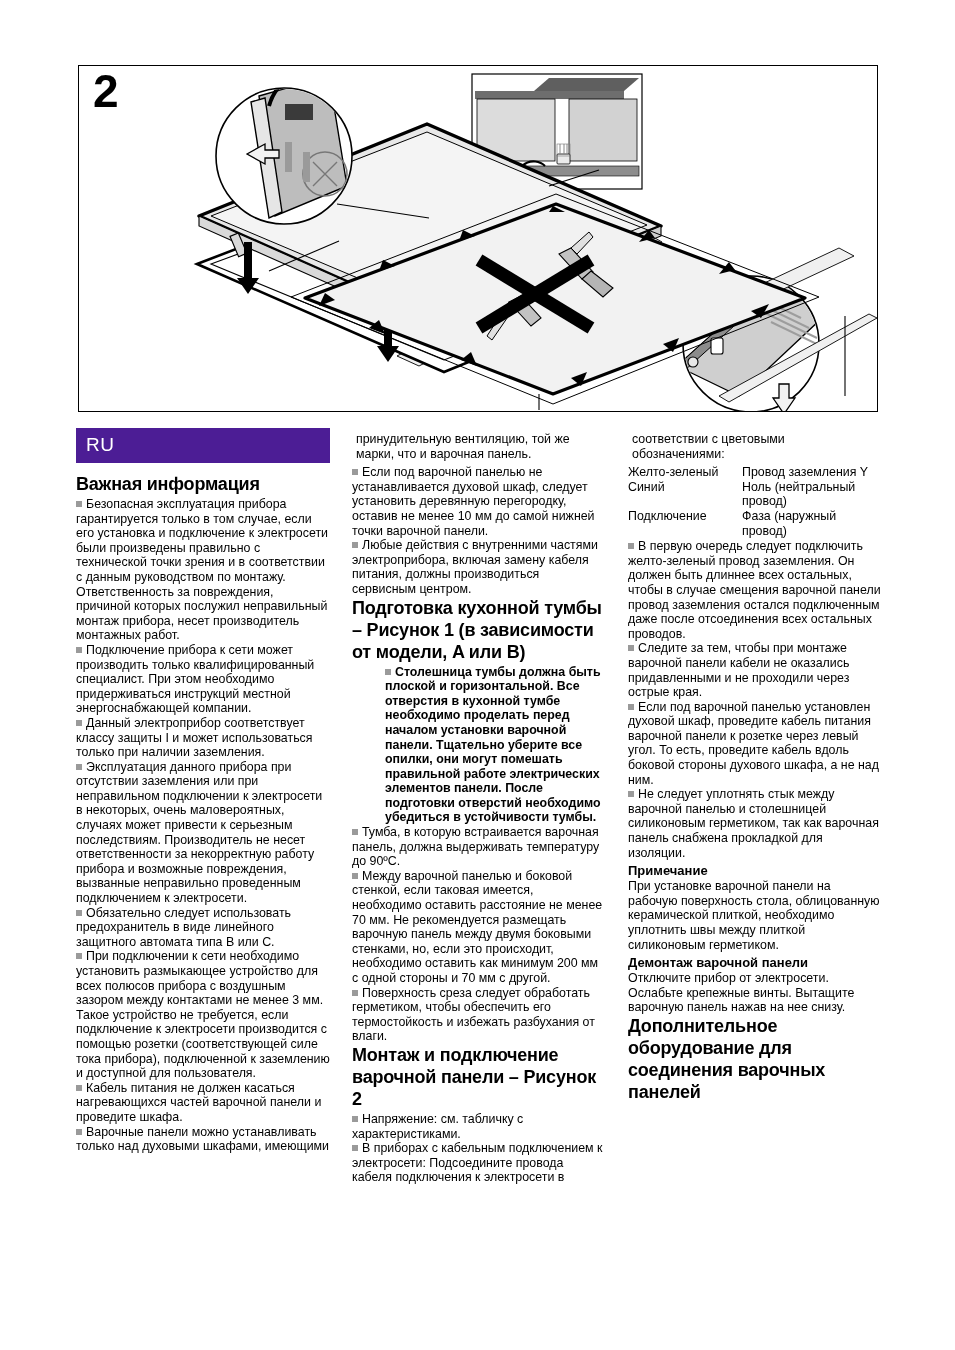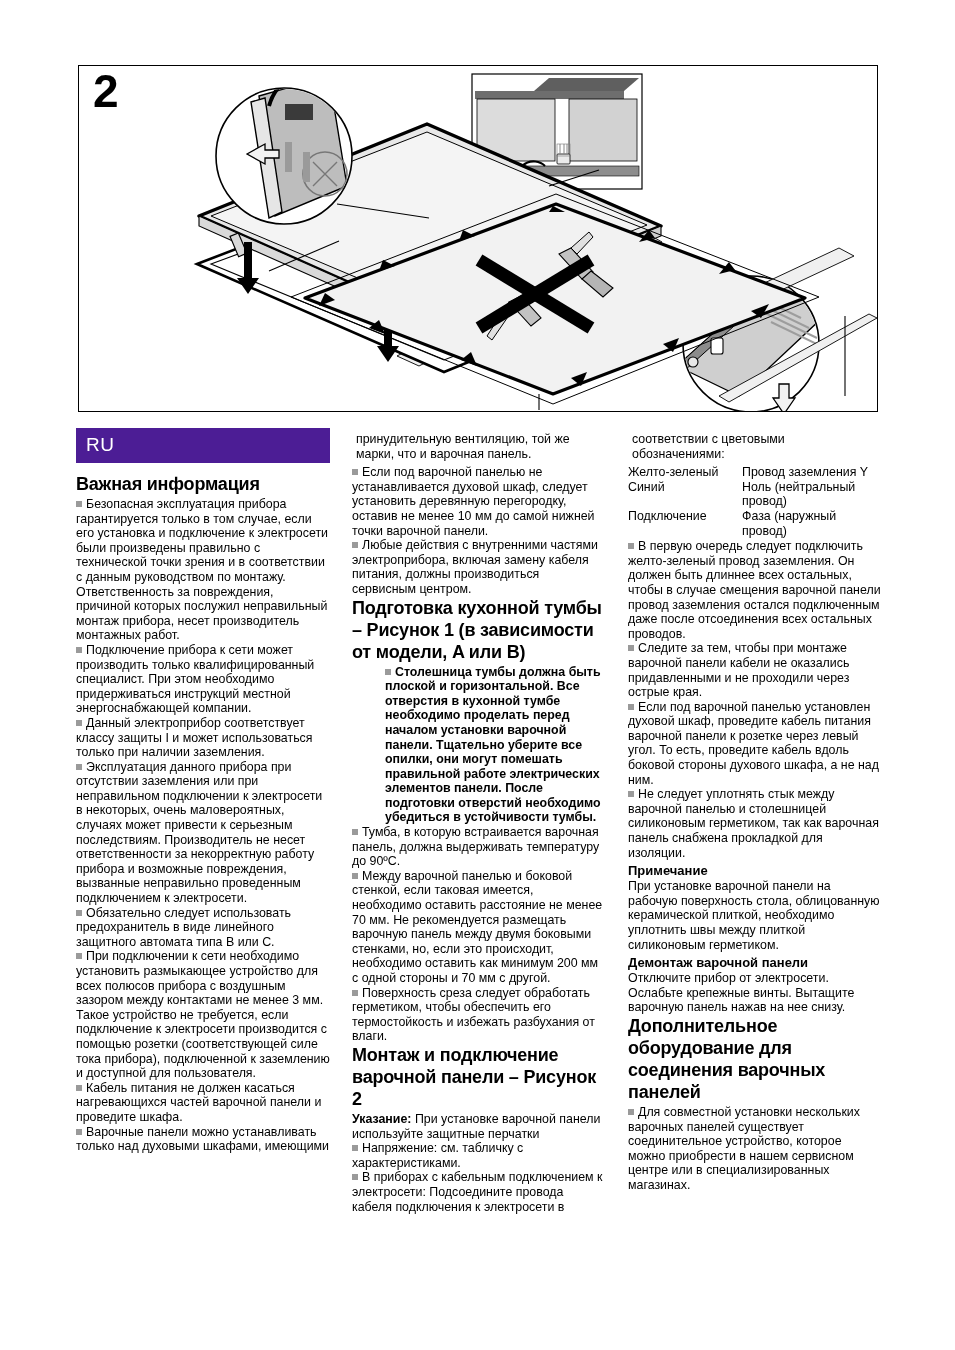--- a/index.html
+++ b/index.html
@@ -298,21 +298,20 @@
     <h1 class="title">Подготовка кухонной тумбы – Рисунок 1 (в зависимости от модели, A или B)</h1>
 
     <p class="para bold"><span class="bullet"></span><span>Столешница тумбы должна быть плоской и горизонтальной. Все отверстия в кухонной тумбе необходимо проделать перед началом установки варочной панели. Тщательно уберите все опилки, они могут помешать правильной работе электрических элементов панели. После подготовки отверстий необходимо убедиться в устойчивости тумбы.</span></p>
 
     <p class="para"><span class="bullet"></span><span>Тумба, в которую встраивается варочная панель, должна выдерживать температуру до 90ºC.</span></p>
     <p class="para"><span class="bullet"></span><span>Между варочной панелью и боковой стенкой, если таковая имеется, необходимо оставить расстояние не менее 70 мм. Не рекомендуется размещать варочную панель между двумя боковыми стенками, но, если это происходит, необходимо оставить как минимум 200 мм с одной стороны и 70 мм с другой.</span></p>
     <p class="para"><span class="bullet"></span><span>Поверхность среза следует обработать герметиком, чтобы обеспечить его термостойкость и избежать разбухания от влаги.</span></p>
 
     <h1 class="title">Монтаж и подключение варочной панели – Рисунок 2</h1>
 
-    <p class="para"><strong>Указание:</strong><span> При установке варочной панели используйте защитные перчатки</span></p>
 
     <p class="para"><span class="bullet"></span><span>Напряжение: см. табличку с характеристиками.</span></p>
     <p class="para"><span class="bullet"></span><span>В приборах с кабельным подключением к электросети: Подсоедините провода кабеля подключения к электросети в</span></p>
   </div>
 
   <div class="col">
     <p class="para cont">соответствии с цветовыми обозначениями:</p>
 
     <table class="wire-table">
       <tbody>
@@ -337,16 +336,15 @@
     <p class="para"><span class="bullet"></span><span>Не следует уплотнять стык между варочной панелью и столешницей силиконовым герметиком, так как варочная панель снабжена прокладкой для изоляции.</span></p>
 
     <h2 class="subhead">Примечание</h2>
     <p class="para">При установке варочной панели на рабочую поверхность стола, облицованную керамической плиткой, необходимо уплотнить швы между плиткой силиконовым герметиком.</p>
 
     <h2 class="subhead">Демонтаж варочной панели</h2>
     <p class="para">Отключите прибор от электросети. Ослабьте крепежные винты. Вытащите варочную панель нажав на нее снизу.</p>
 
     <h1 class="title">Дополнительное оборудование для соединения варочных панелей</h1>
 
-    <p class="para"><span class="bullet"></span><span>Для совместной установки нескольких варочных панелей существует соединительное устройство, которое можно приобрести в нашем сервисном центре или в специализированных магазинах.</span></p>
   </div>
 
 </div>
 
 </body></html>

